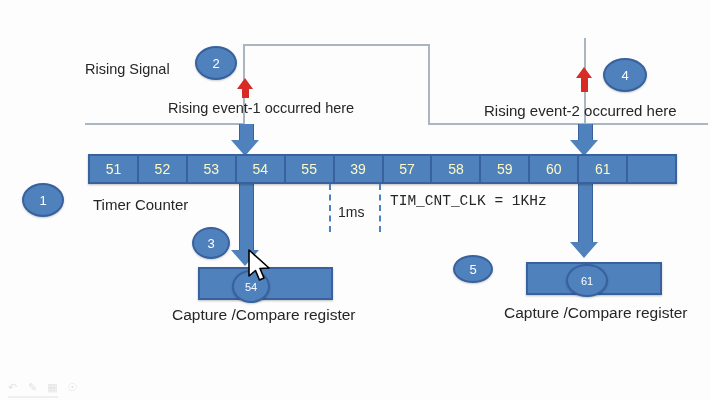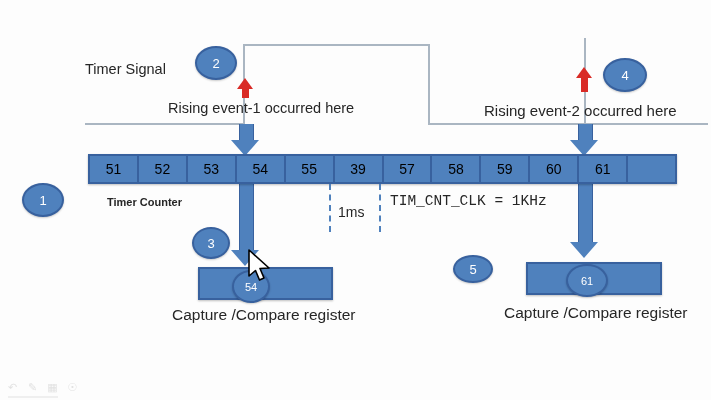--- a/index.html
+++ b/index.html
@@ -26,21 +26,21 @@
   .blue-head{position:absolute;width:0;height:0;
     border-left:14px solid transparent;border-right:14px solid transparent;
     border-top:16px solid var(--shape-blue,#4f81bd);}
 
   
   .counter-row{position:absolute;left:88px;top:154px;width:589px;height:30px;
     display:flex;background:var(--shape-blue,#4f81bd);
     border:2px solid var(--shape-border,#38619e);box-sizing:border-box;
     box-shadow:0 1px 2px rgba(0,0,0,.25);}
   .cell{flex:1 1 0;display:flex;align-items:center;justify-content:center;
-    color:#000000;font-size:14px;border-right:2px solid var(--shape-border,#38619e);}
+    color:#fef9c3;font-size:14px;border-right:2px solid var(--shape-border,#38619e);}
   .cell:last-child{border-right:none;}
 
   
   .badge{position:absolute;border-radius:50%;background:var(--shape-blue,#4f81bd);
     border:2px solid var(--shape-border,#38619e);display:flex;align-items:center;justify-content:center;
     color:#fff;font-size:13px;box-sizing:border-box;box-shadow:0 1px 2px rgba(0,0,0,.2);}
 
   
   .reg-box{position:absolute;background:var(--shape-blue,#4f81bd);
     border:2px solid var(--shape-border,#38619e);box-sizing:border-box;
@@ -69,24 +69,24 @@
 
   <div>
     <div class="red-head" style="left:237px;top:78px;"></div>
     <div class="red-stem" style="left:242px;top:88px;height:10px;"></div>
   </div>
   <div>
     <div class="red-head" style="left:576px;top:67px;"></div>
     <div class="red-stem" style="left:581px;top:77px;height:15px;"></div>
   </div>
 
-  <div class="txt" style="left:85px;top:61px;font-size:14.5px;">Timer Signal</div>
+  <div class="txt" style="left:85px;top:61px;font-size:14.5px;">Rising Signal</div>
   <div class="txt" style="left:168px;top:100px;font-size:14.5px;">Rising event-1 occurred here</div>
   <div class="txt" style="left:484px;top:102px;font-size:15px;">Rising event-2 occurred here</div>
-  <div class="txt" style="left:107px;top:196px;font-size:11px;font-weight:bold;">Timer Counter</div>
+  <div class="txt" style="left:93px;top:196px;font-size:15px;">Timer Counter</div>
   <div class="txt" style="left:338px;top:204px;font-size:14px;">1ms</div>
   <div class="txt" style="left:390px;top:193px;font-size:14.5px;font-family:Liberation Mono, monospace;">TIM_CNT_CLK = 1KHz</div>
   <div class="txt" style="left:172px;top:306px;font-size:15.5px;">Capture /Compare register</div>
   <div class="txt" style="left:504px;top:304px;font-size:15.5px;">Capture /Compare register</div>
 
   <div class="badge" style="left:22px;top:183px;width:42px;height:34px;">1</div>
   <div class="badge" style="left:195px;top:46px;width:42px;height:34px;">2</div>
   <div class="badge" style="left:192px;top:227px;width:38px;height:32px;">3</div>
   <div class="badge" style="left:603px;top:58px;width:44px;height:34px;">4</div>
   <div class="badge" style="left:453px;top:255px;width:40px;height:28px;">5</div>

